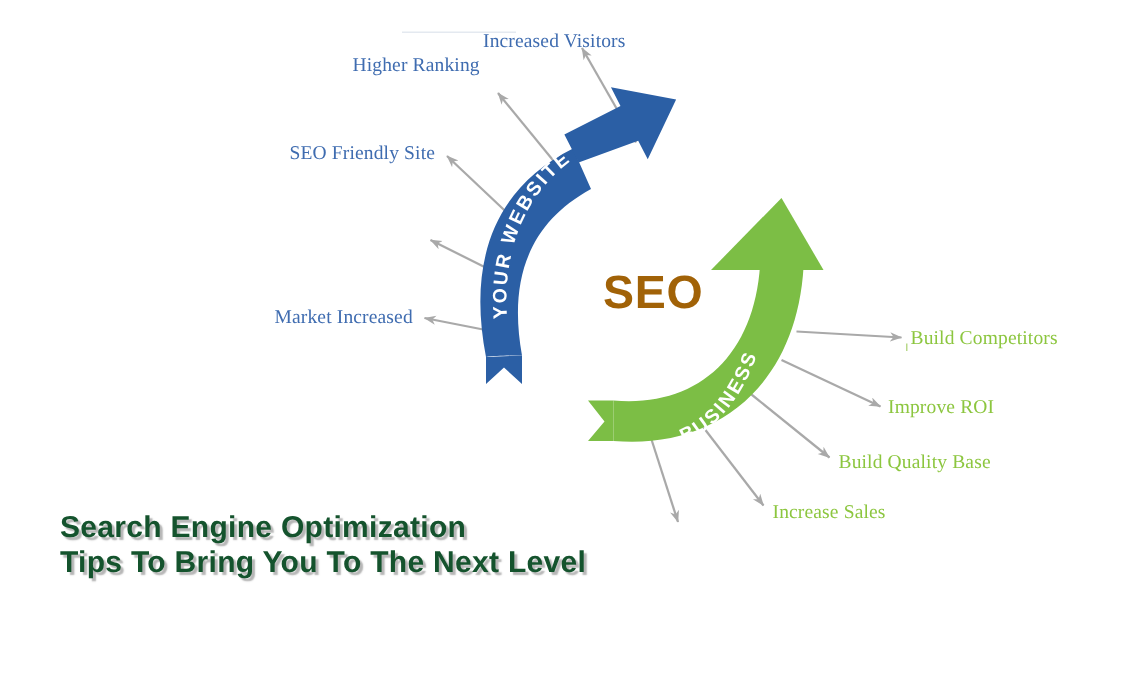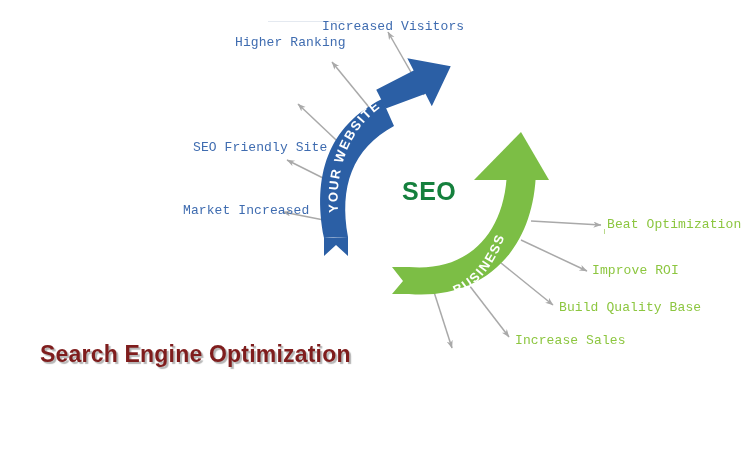--- a/index.html
+++ b/index.html
@@ -20,53 +20,53 @@
   #art {
     position: absolute;
     left: 0;
     top: 0;
     width: 750px;
     height: 450px;
   }
   .label {
     position: absolute;
     white-space: nowrap;
-    font-family: Liberation Mono, monospace;
+    font-family: Liberation Serif, serif;
     font-size: 13px;
     font-weight: 400;
     letter-spacing: 0.1px;
     line-height: 1;
   }
   .label-left {
     color: #3f6cb0;
     text-align: right;
   }
   .label-right {
     color: #8cc63f;
     text-align: left;
   }
   .seo-center {
     position: absolute;
     left: 402px;
     top: 179px;
     font-family: "Liberation Sans", sans-serif;
-    font-size: 25px;
+    font-size: 31px;
     font-weight: 700;
-    color: #15803d;
+    color: #a16207;
     letter-spacing: 0.5px;
     line-height: 1;
   }
   .headline {
     position: absolute;
     left: 40px;
     top: 341px;
     font-family: "Liberation Sans", sans-serif;
-    font-size: 23px;
+    font-size: 20px;
     font-weight: 700;
-    color: #7f1d1d;
+    color: #14532d;
     line-height: 1.15;
     letter-spacing: 0.2px;
     text-shadow: 2px 2px 1px rgba(120,120,120,0.55);
   }
   .headline .hl-line {
     display: block;
   }
   .ribbon-text {
     font-family: "Liberation Sans", sans-serif;
     font-weight: 700;
@@ -163,26 +163,27 @@
       <text class="ribbon-text" font-size="13">
         <textPath href="#greenTextPath" startOffset="4%">BUSINESS</textPath>
       </text>
     </g>
   </svg>
 
   <div class="seo-center">SEO</div>
 
   <div class="label label-left" style="left:322px; top:20px;">Increased Visitors</div>
   <div class="label label-left" style="left:235px; top:36px;">Higher Ranking</div>
-  <div class="label label-left" style="left:193px; top:95px;margin-top:46px;">SEO Friendly Site</div>
+  <div class="label label-left" style="left:193px; top:95px;">SEO Friendly Site</div>
   <div class="label label-left" style="left:183px; top:204px;">Market Increased</div>
 
-  <div class="label label-right" style="left:607px; top:218px;">Beat Optimization</div>
+  <div class="label label-right" style="left:607px; top:218px;">Build Competitors</div>
   <div class="tiny-mark"></div>
   <div class="label label-right" style="left:592px; top:264px;">Improve ROI</div>
   <div class="label label-right" style="left:559px; top:301px;">Build Quality Base</div>
   <div class="label label-right" style="left:515px; top:334px;">Increase Sales</div>
 
   <div class="headline">
     <span class="hl-line">Search Engine Optimization</span>
+    <span class="hl-line">Tips To Bring You To The Next Level</span>
   </div>
 
 </div>
 
 </body></html>

